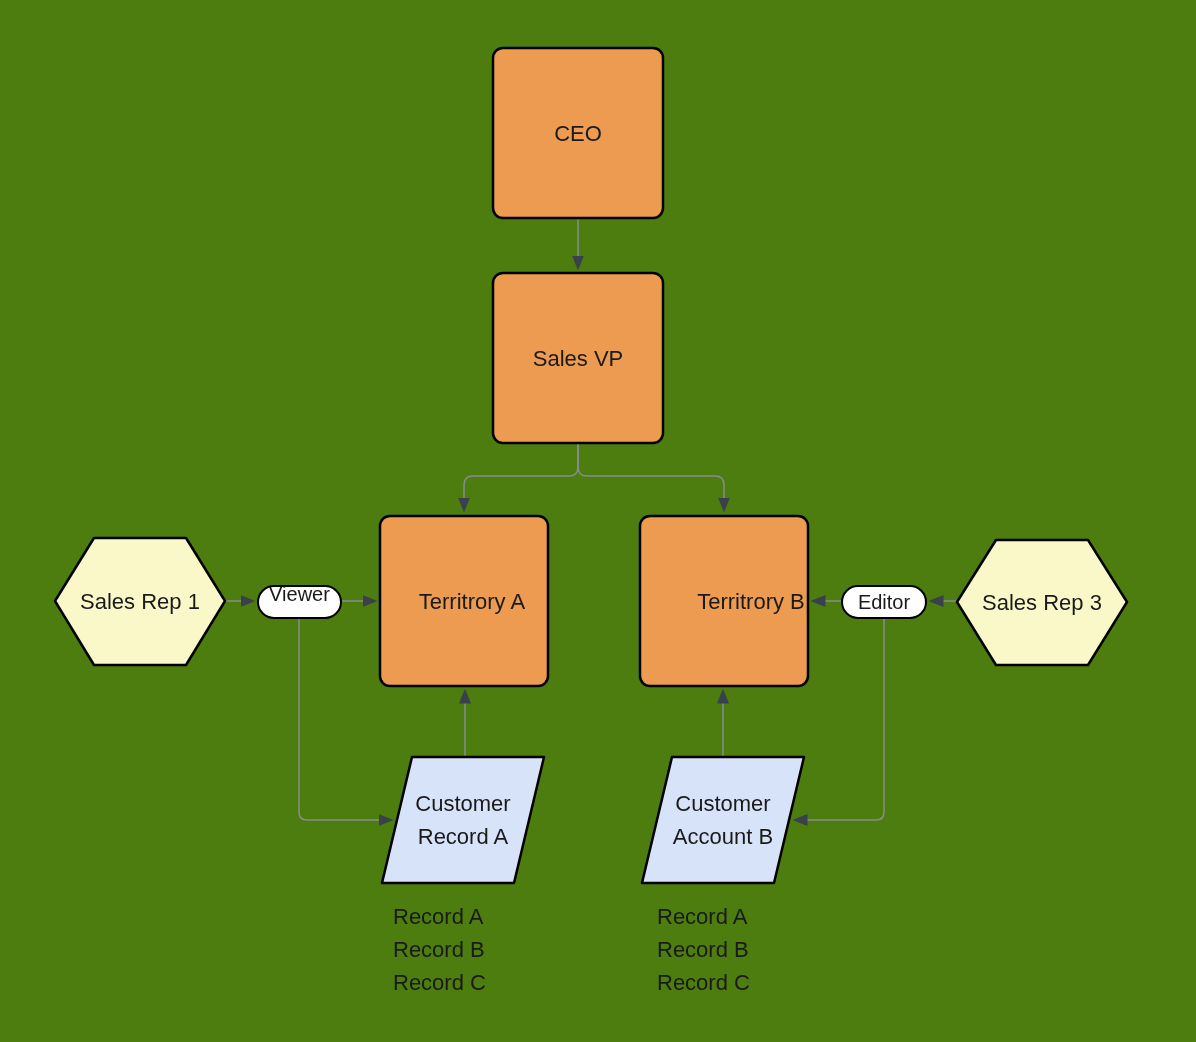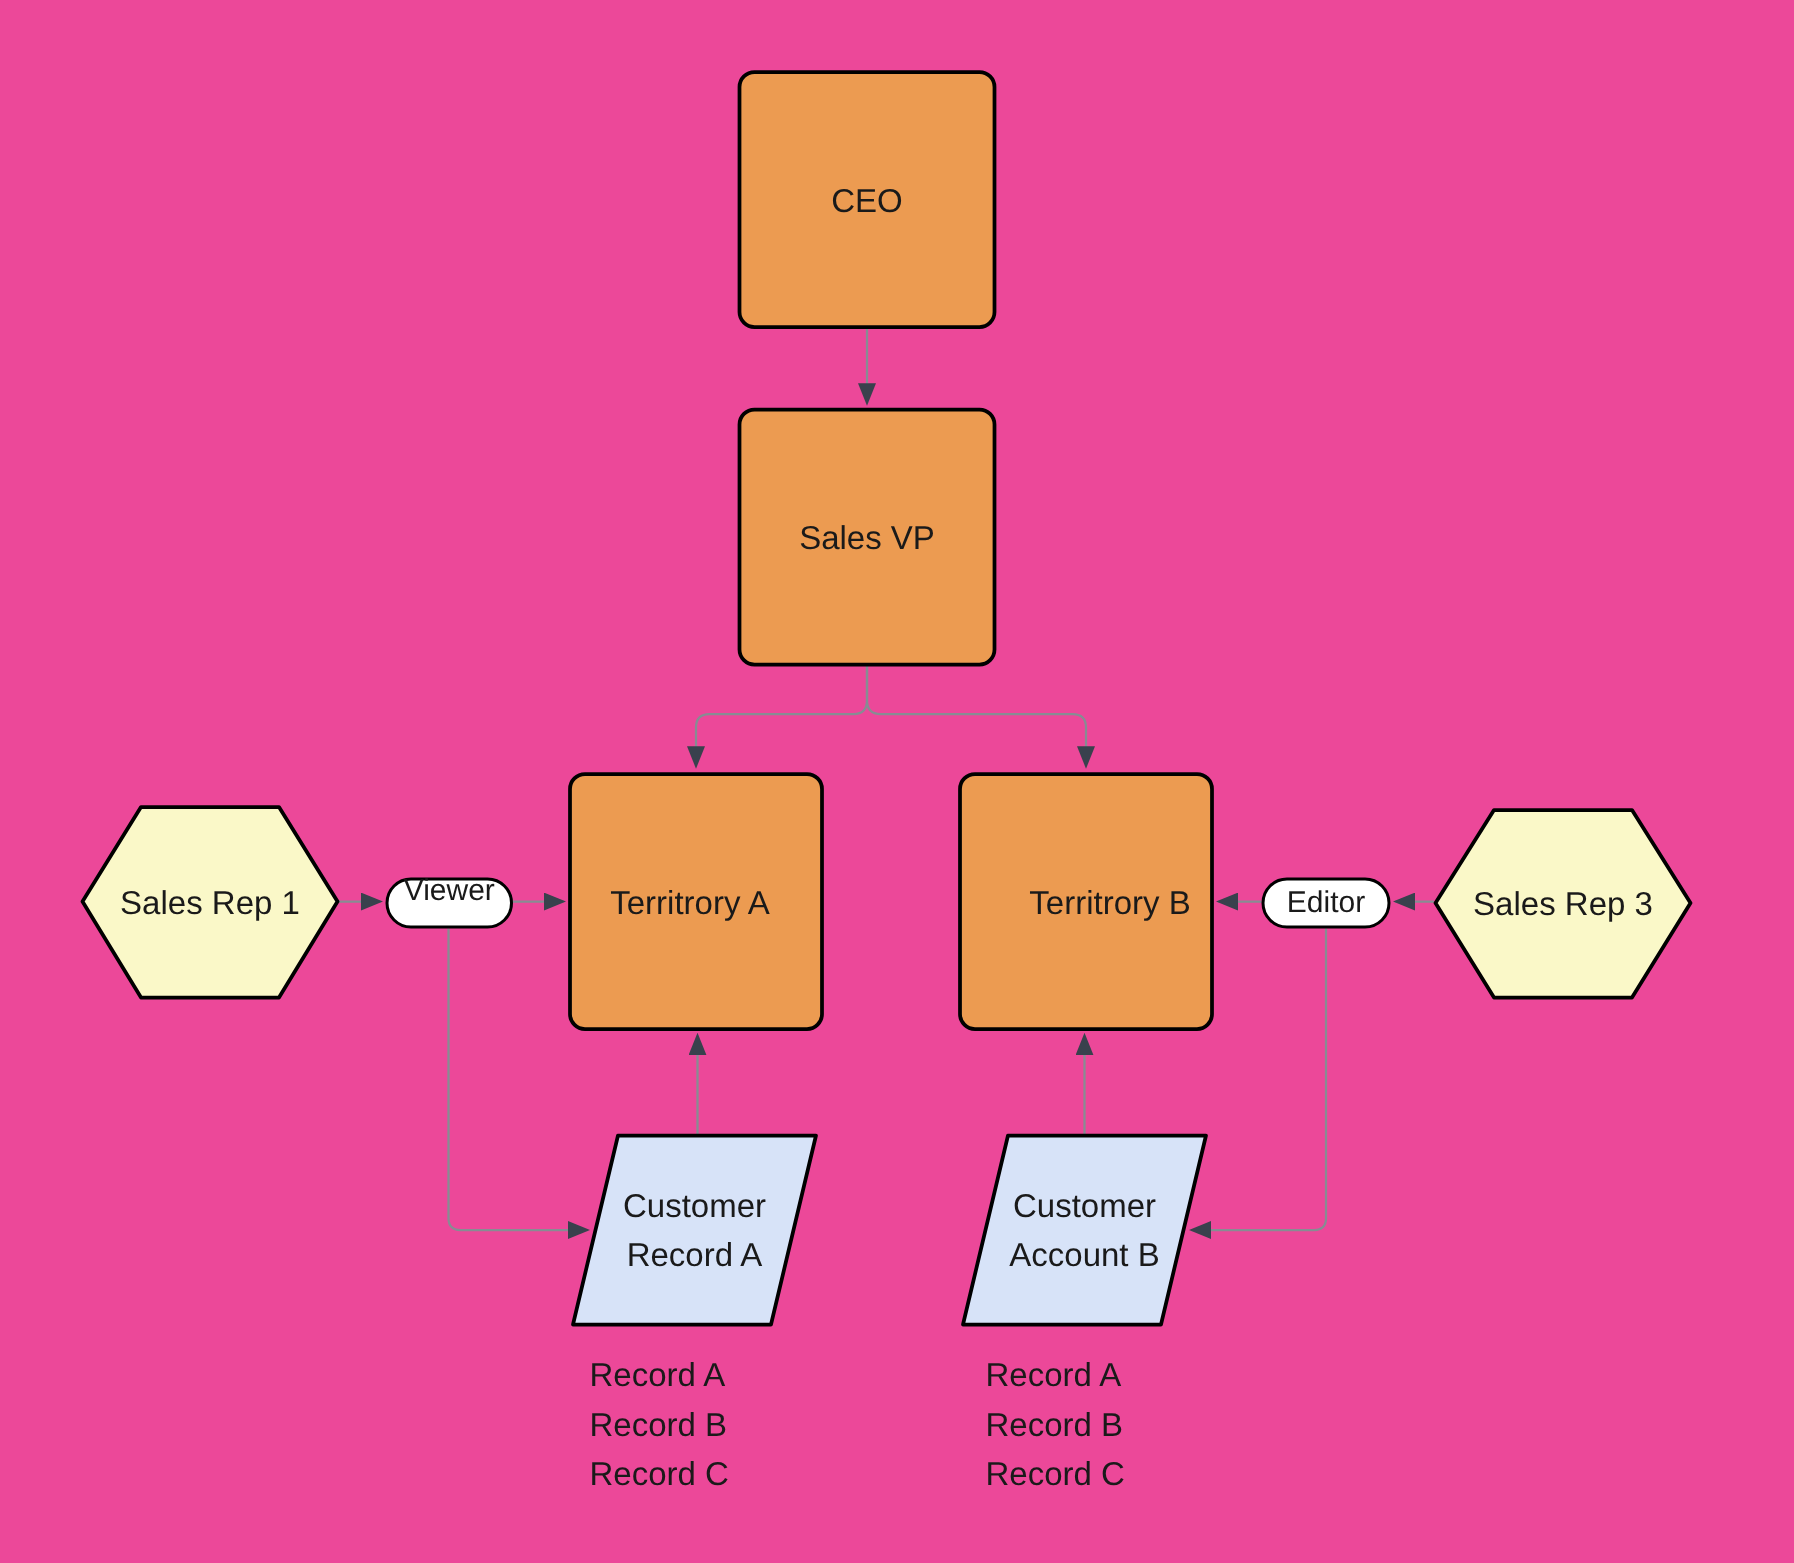--- a/index.html
+++ b/index.html
@@ -5,21 +5,21 @@
   html, body {
     margin: 0;
     padding: 0;
     background: #ffffff;
     font-family: "Liberation Sans", "DejaVu Sans", sans-serif;
   }
   #stage {
     position: relative;
     width: 1196px;
     height: 1042px;
-    background: #ec4899;
+    background: #4d7c0f;
     overflow: hidden;
   }
   #diagram-svg {
     position: absolute;
     left: 0;
     top: 0;
   }
   .edge {
     fill: none;
     stroke: var(--edge);
@@ -108,23 +108,23 @@
     <rect class="pill-node" x="258" y="586" width="83" height="32" rx="16"></rect>
     <rect class="pill-node" x="842" y="586" width="84" height="32" rx="16"></rect>
     <path class="para-node" d="M 412 757 L 544 757 L 514 883 L 382 883 Z"></path>
     <path class="para-node" d="M 672 757 L 804 757 L 774 883 L 642 883 Z"></path>
   </svg>
 
   <div class="node-label" style="left:493px; top:48px; width:170px; height:170px;">CEO</div>
 
   <div class="node-label" style="left:493px; top:273px; width:170px; height:170px;">Sales VP</div>
 
-  <div class="node-label" style="left:376px; top:516px; width:168px; height:170px;">Territrory A</div>
+  <div class="node-label" style="left:388px; top:516px; width:168px; height:170px;">Territrory A</div>
 
-  <div class="node-label" style="left:640px; top:516px; width:200px; height:170px;">Territrory B</div>
+  <div class="node-label" style="left:640px; top:516px; width:200px; height:170px;padding-left:11px;">Territrory B</div>
 
   <div class="node-label" style="left:55px; top:538px; width:170px; height:127px;">Sales Rep 1</div>
 
   <div class="node-label" style="left:957px; top:540px; width:170px; height:125px;">Sales Rep 3</div>
 
   <div class="node-label pill-label" style="left:258px; top:586px; width:83px; height:16px;">Viewer</div>
 
   <div class="node-label pill-label" style="left:842px; top:586px; width:84px; height:32px;">Editor</div>
 
   <div class="node-label" style="left:382px; top:757px; width:162px; height:126px; flex-direction:column;">

